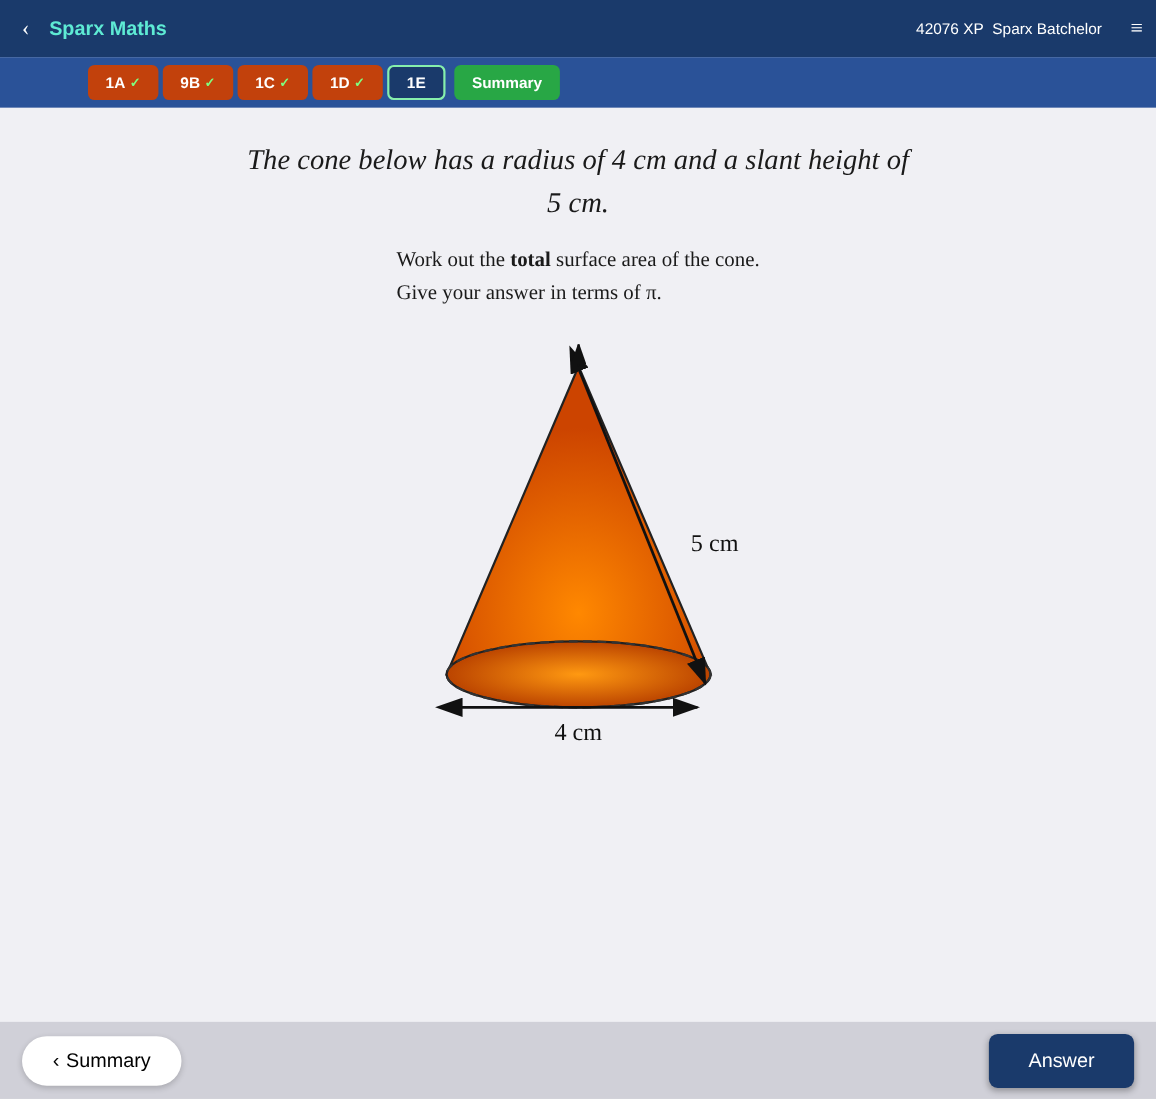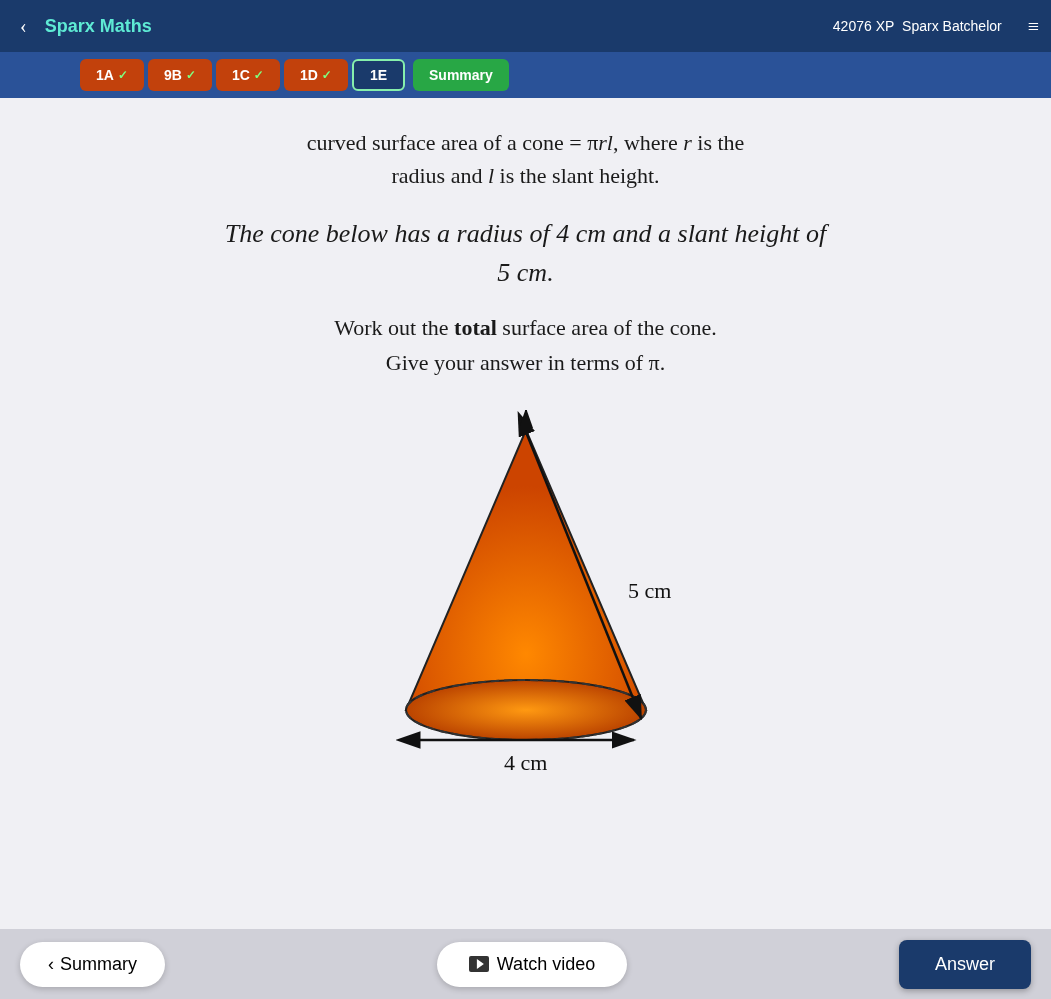--- a/index.html
+++ b/index.html
@@ -117,23 +117,22 @@
       font-size: 26px;
       color: #1a1a1a;
       text-align: center;
       margin-bottom: 18px;
       font-family: 'Georgia', serif;
       line-height: 1.5;
       font-style: italic;
     }
 
     .instruction-text {
-      font-size: 22px;
+      font-size: 19px;
       color: #1a1a1a;
-      text-align: center;
       margin-bottom: 30px;
       font-family: 'Georgia', serif;
       line-height: 1.6;
     }
     .instruction-text strong {
       font-weight: 900;
     }
 
     
     .cone-container {
@@ -253,24 +252,20 @@
   </div>
   <div class="tab tab-active">
     <span>1E</span>
   </div>
   <div class="tab tab-summary">
     <span>Summary</span>
   </div>
 </div>
 
 <div class="main">
-  <div class="formula-text">
-    curved surface area of a cone = π<em>r</em><em>l</em>, where <em>r</em> is the<br>
-    radius and <em>l</em> is the slant height.
-  </div>
 
   <div class="problem-text">
     The cone below has a radius of 4 cm and a slant height of<br>5 cm.
   </div>
 
   <div class="instruction-text">
     Work out the <strong>total</strong> surface area of the cone.<br>
     Give your answer in terms of π.
   </div>
 
@@ -315,21 +310,17 @@
     </svg>
   </div>
 </div>
 
 <div class="bottom-bar">
   <button class="prev-btn">
     <span>‹</span>
     <span>Summary</span>
   </button>
 
-  <button class="watch-btn">
-    <span class="video-icon"></span>
-    <span>Watch video</span>
-  </button>
 
   <button class="answer-btn">
     <span>Answer</span>
   </button>
 </div>
 
 </body></html>

